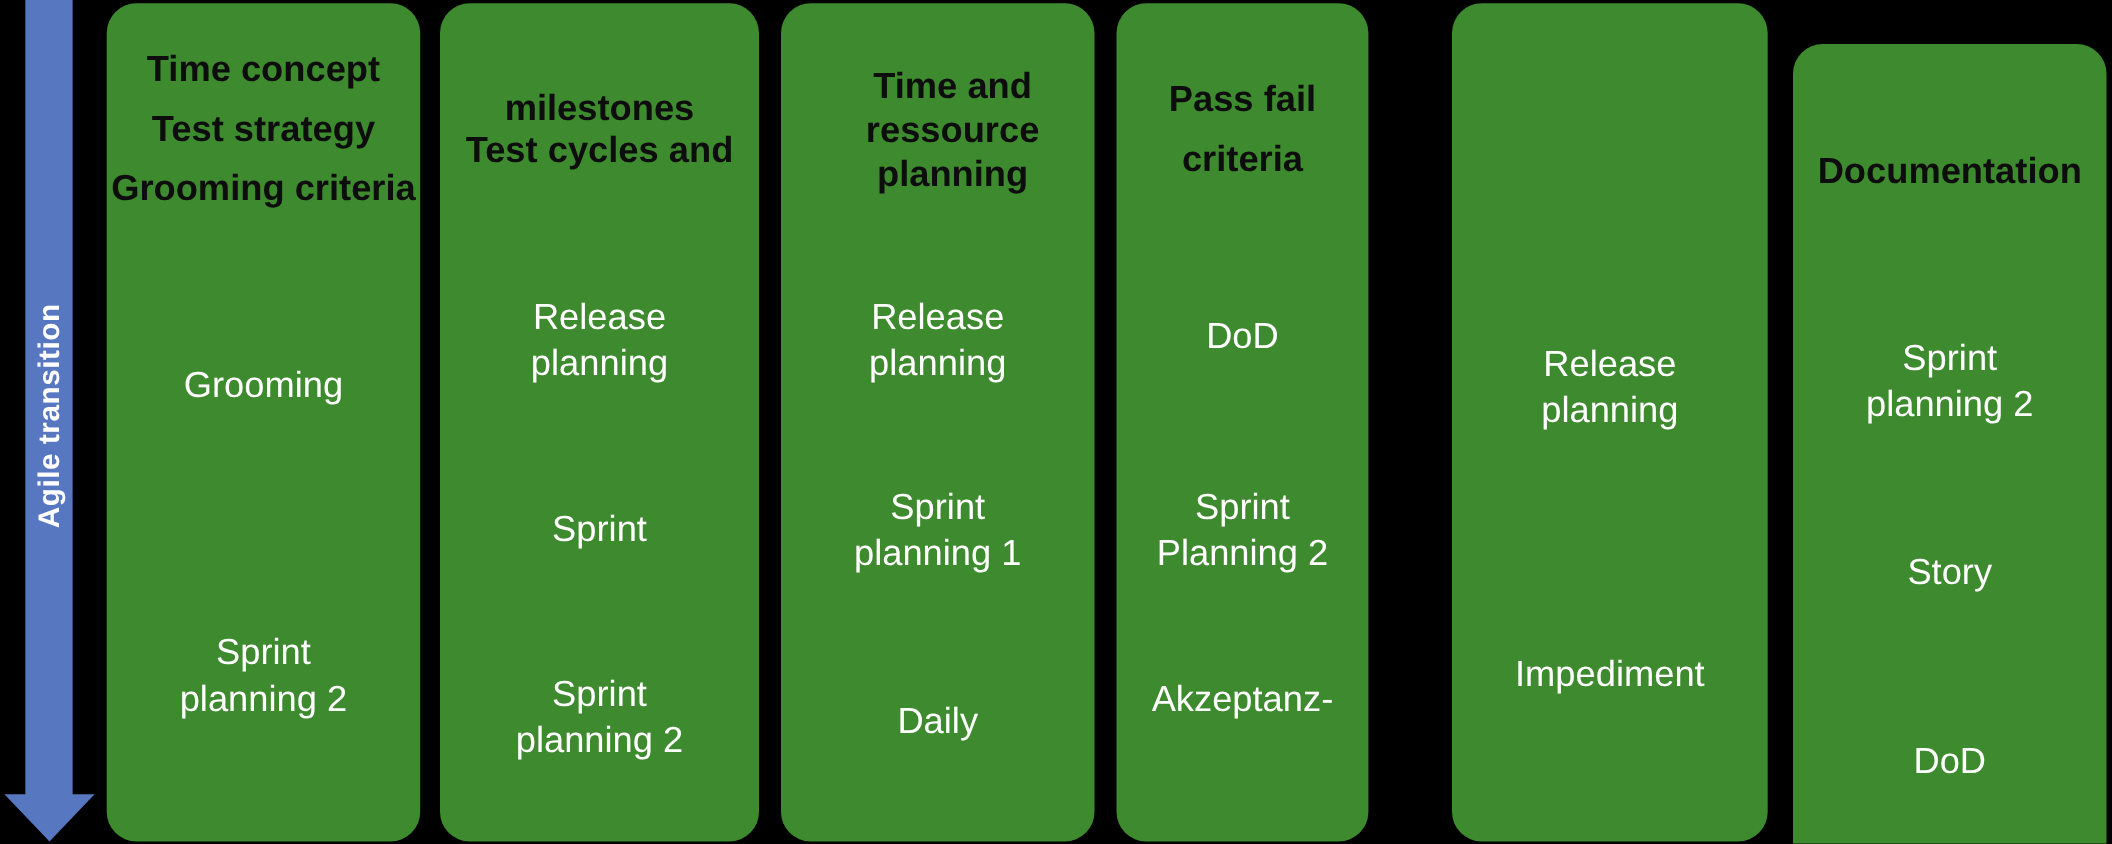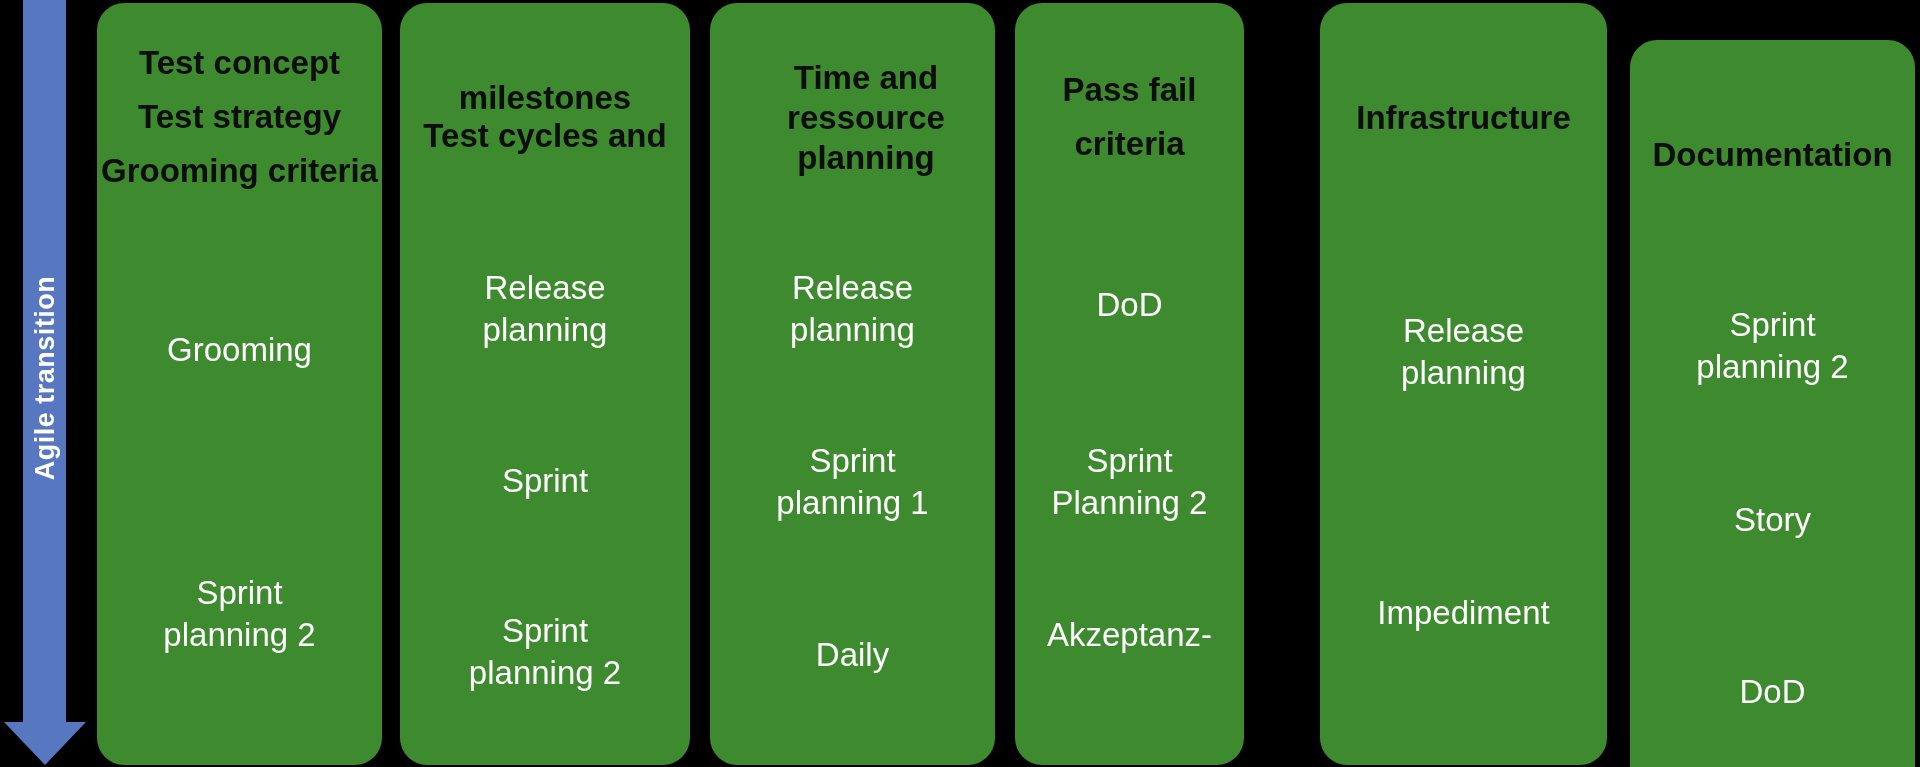--- a/index.html
+++ b/index.html
@@ -75,21 +75,21 @@
 <body>
 
 <div class="stage">
 
   <div class="arrow-shaft"></div>
   <div class="arrow-head"></div>
   <div class="arrow-label">Agile transition</div>
 
   <div class="column col-1">
     <div class="header lh54" style="top:33px">
-      <span class="hline">Test concept</span>
+      <span class="hline">Time concept</span>
       <span class="hline">Test strategy</span>
       <span class="hline">Grooming criteria</span>
     </div>
     <div class="item" style="top:326px">
       <span class="iline">Grooming</span>
     </div>
     <div class="item" style="top:569px">
       <span class="iline">Sprint</span>
       <span class="iline">planning 2</span>
     </div>
@@ -143,23 +143,20 @@
     <div class="item" style="top:437px">
       <span class="iline">Sprint</span>
       <span class="iline">Planning 2</span>
     </div>
     <div class="item" style="top:611px">
       <span class="iline">Akzeptanz-</span>
     </div>
   </div>
 
   <div class="column col-5">
-    <div class="header lh42" style="top:94px">
-      <span class="hline">Infrastructure</span>
-    </div>
     <div class="item" style="top:307px">
       <span class="iline">Release</span>
       <span class="iline">planning</span>
     </div>
     <div class="item" style="top:589px">
       <span class="iline">Impediment</span>
     </div>
   </div>
 
   <div class="column col-6">

